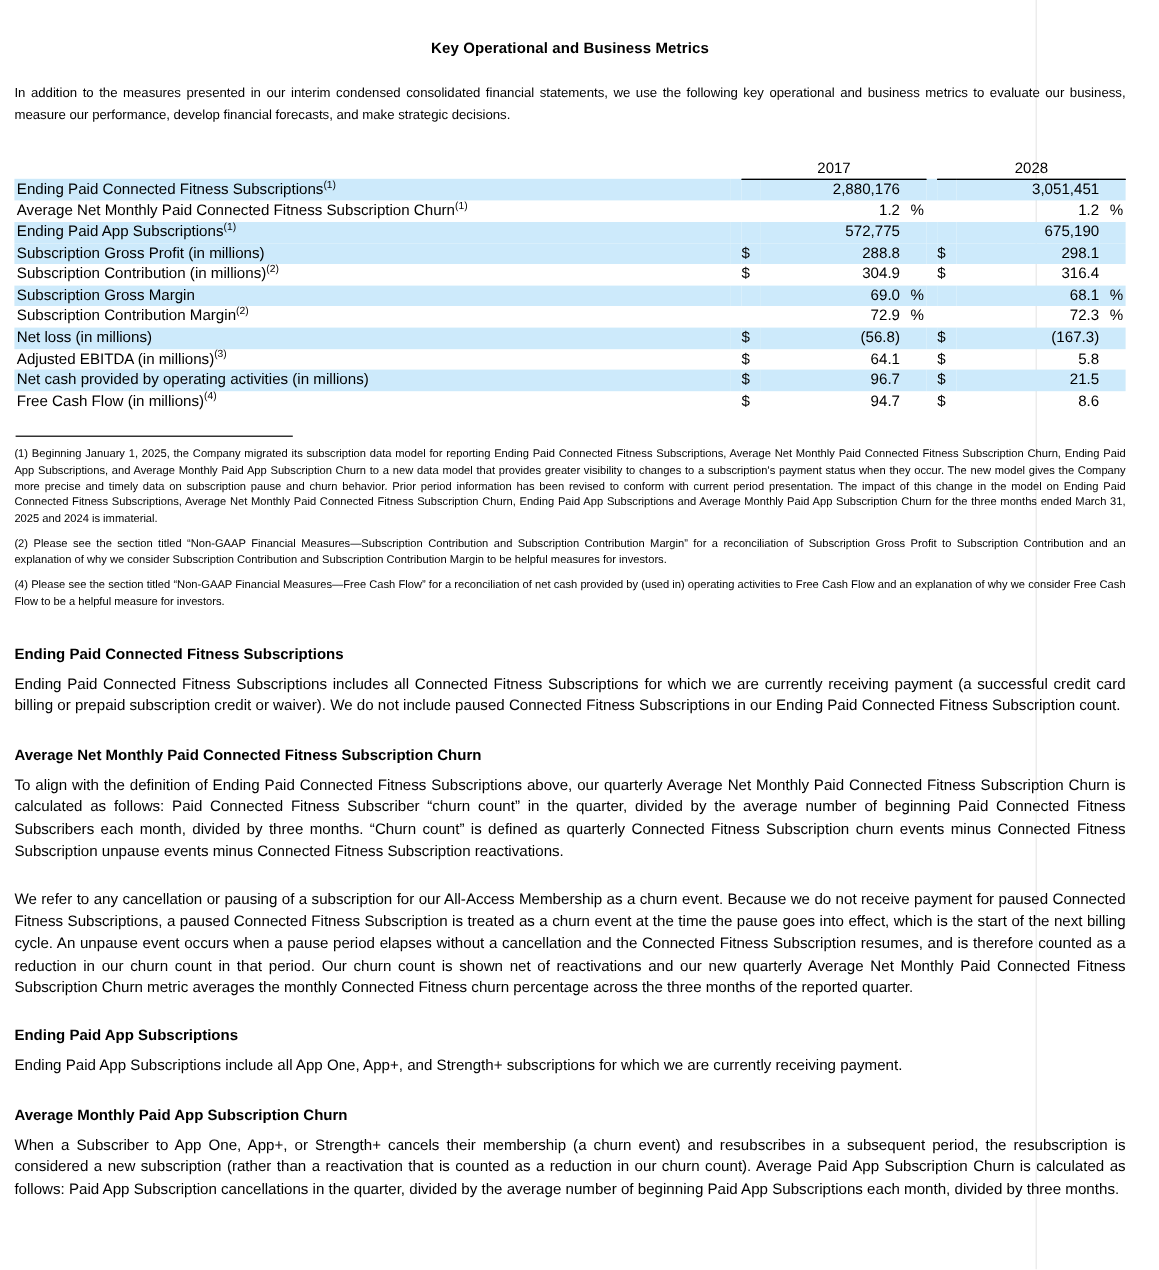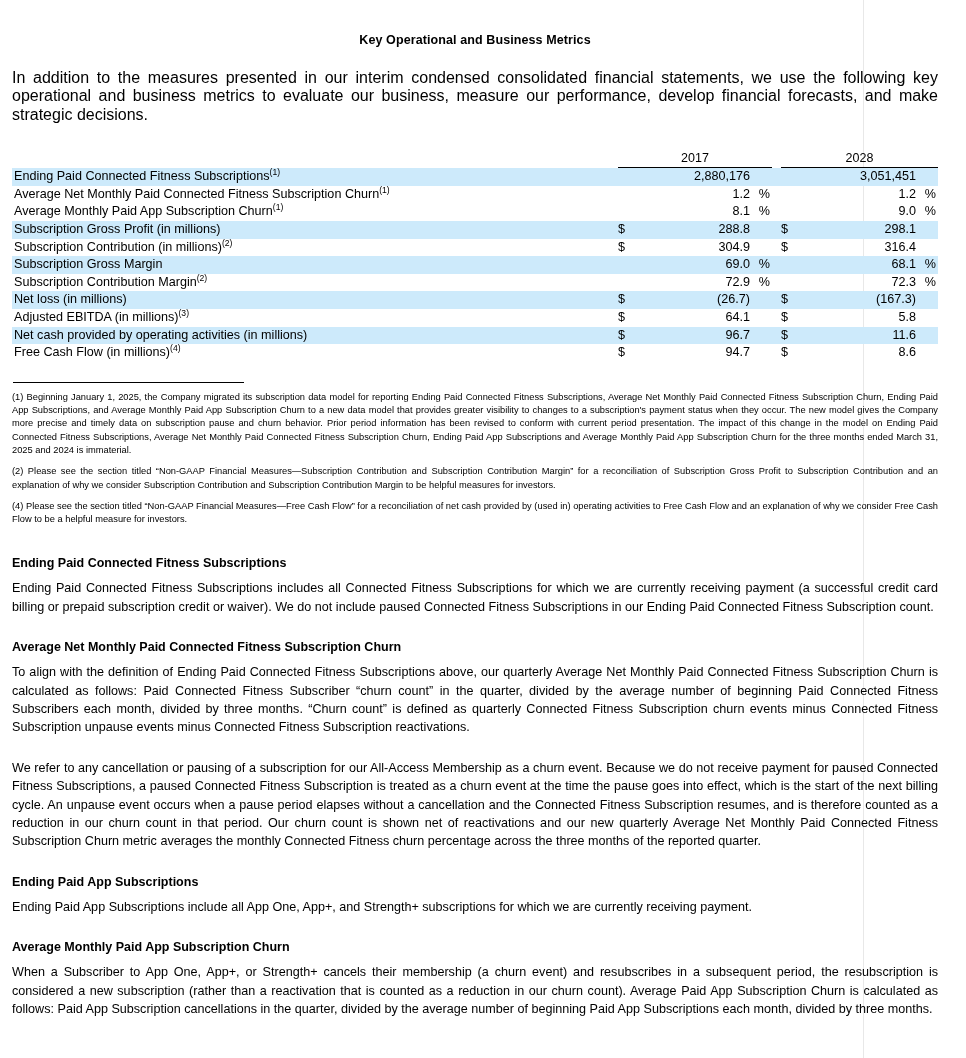--- a/index.html
+++ b/index.html
@@ -32,21 +32,21 @@
 
   
   .doc-title {
     text-align: center;
     font-weight: bold;
     font-size: 12.5px;
     margin: 33px 0 0 0;
     letter-spacing: .1px;
   }
   .intro {
-    font-size: 16px;
+    font-size: 11px;
     line-height: 18.4px;
     text-align: justify;
     margin: 22px 0 0 0;
   }
 
   
   table.metrics {
     border-collapse: collapse;
     width: 926px;
     margin-top: 21px;
@@ -170,30 +170,30 @@
             <td class="lbl">Average Net Monthly Paid Connected Fitness Subscription Churn<sup>(1)</sup></td>
             <td class=""></td>
             <td class="cur"></td>
             <td class="val">1.2</td>
             <td class="unit">%</td>
             <td class=""></td>
             <td class="cur"></td>
             <td class="val">1.2</td>
             <td class="unit">%</td>
           </tr>
-          <tr class="datarow">
-            <td class="lbl">Average Monthly Paid App Subscription Churn<sup>(1)</sup></td>
-            <td class=""></td>
-            <td class="cur"></td>
-            <td class="val">8.1</td>
-            <td class="unit">%</td>
-            <td class=""></td>
-            <td class="cur"></td>
-            <td class="val">9.0</td>
-            <td class="unit">%</td>
+          <tr class="datarow shaded">
+            <td class="lbl">Ending Paid App Subscriptions<sup>(1)</sup></td>
+            <td class=""></td>
+            <td class="cur"></td>
+            <td class="val">572,775</td>
+            <td class="unit"></td>
+            <td class=""></td>
+            <td class="cur"></td>
+            <td class="val">675,190</td>
+            <td class="unit"></td>
           </tr>
           <tr class="datarow shaded">
             <td class="lbl">Subscription Gross Profit (in millions)</td>
             <td class=""></td>
             <td class="cur">$</td>
             <td class="val">288.8</td>
             <td class="unit"></td>
             <td class=""></td>
             <td class="cur">$</td>
             <td class="val">298.1</td>
@@ -229,21 +229,21 @@
             <td class="unit">%</td>
             <td class=""></td>
             <td class="cur"></td>
             <td class="val">72.3</td>
             <td class="unit">%</td>
           </tr>
           <tr class="datarow shaded">
             <td class="lbl">Net loss (in millions)</td>
             <td class=""></td>
             <td class="cur">$</td>
-            <td class="val">(26.7)</td>
+            <td class="val">(56.8)</td>
             <td class="unit"></td>
             <td class=""></td>
             <td class="cur">$</td>
             <td class="val">(167.3)</td>
             <td class="unit"></td>
           </tr>
           <tr class="datarow">
             <td class="lbl">Adjusted EBITDA (in millions)<sup>(3)</sup></td>
             <td class=""></td>
             <td class="cur">$</td>
@@ -255,21 +255,21 @@
             <td class="unit"></td>
           </tr>
           <tr class="datarow shaded">
             <td class="lbl">Net cash provided by operating activities (in millions)</td>
             <td class=""></td>
             <td class="cur">$</td>
             <td class="val">96.7</td>
             <td class="unit"></td>
             <td class=""></td>
             <td class="cur">$</td>
-            <td class="val">11.6</td>
+            <td class="val">21.5</td>
             <td class="unit"></td>
           </tr>
           <tr class="datarow">
             <td class="lbl">Free Cash Flow (in millions)<sup>(4)</sup></td>
             <td class=""></td>
             <td class="cur">$</td>
             <td class="val">94.7</td>
             <td class="unit"></td>
             <td class=""></td>
             <td class="cur">$</td>

